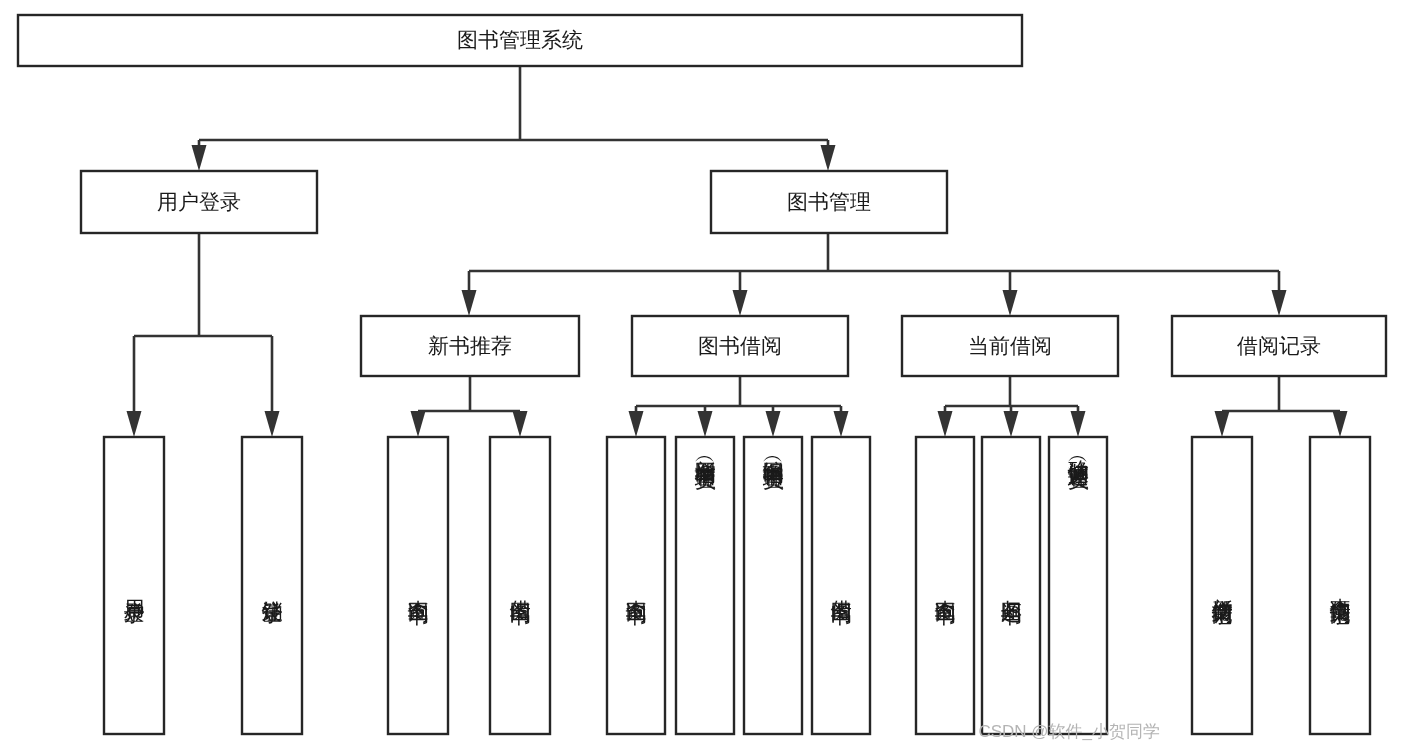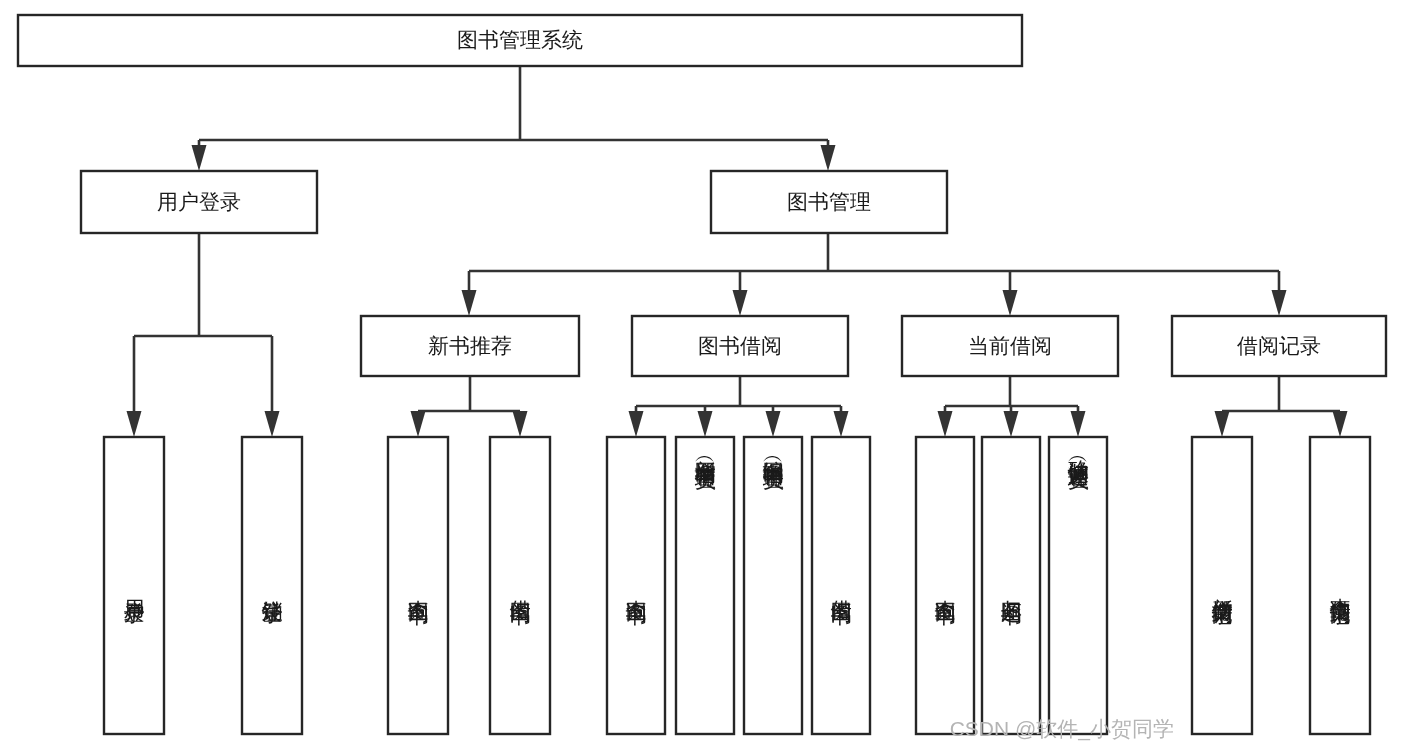--- a/index.html
+++ b/index.html
@@ -38,24 +38,24 @@
     font-family:"Liberation Sans","DejaVu Sans",sans-serif;
     font-size:21px;
     line-height:1.06;
     color:#1a1a1a;
     letter-spacing:1.5px;
     white-space:nowrap;
   }
   .vlabel.centered{align-items:center;padding-top:0;}
   #watermark{
     position:absolute;
-    right:9px;
+    right:23px;
     bottom:4px;
     font-family:"Liberation Sans","DejaVu Sans",sans-serif;
-    font-size:21px;
+    font-size:17px;
     color:#b4b4b4;
     white-space:nowrap;
     user-select:none;
     margin-top:36px;
   }
 </style>
 </head>
 <body>
 
 <div id="diagram-root">

